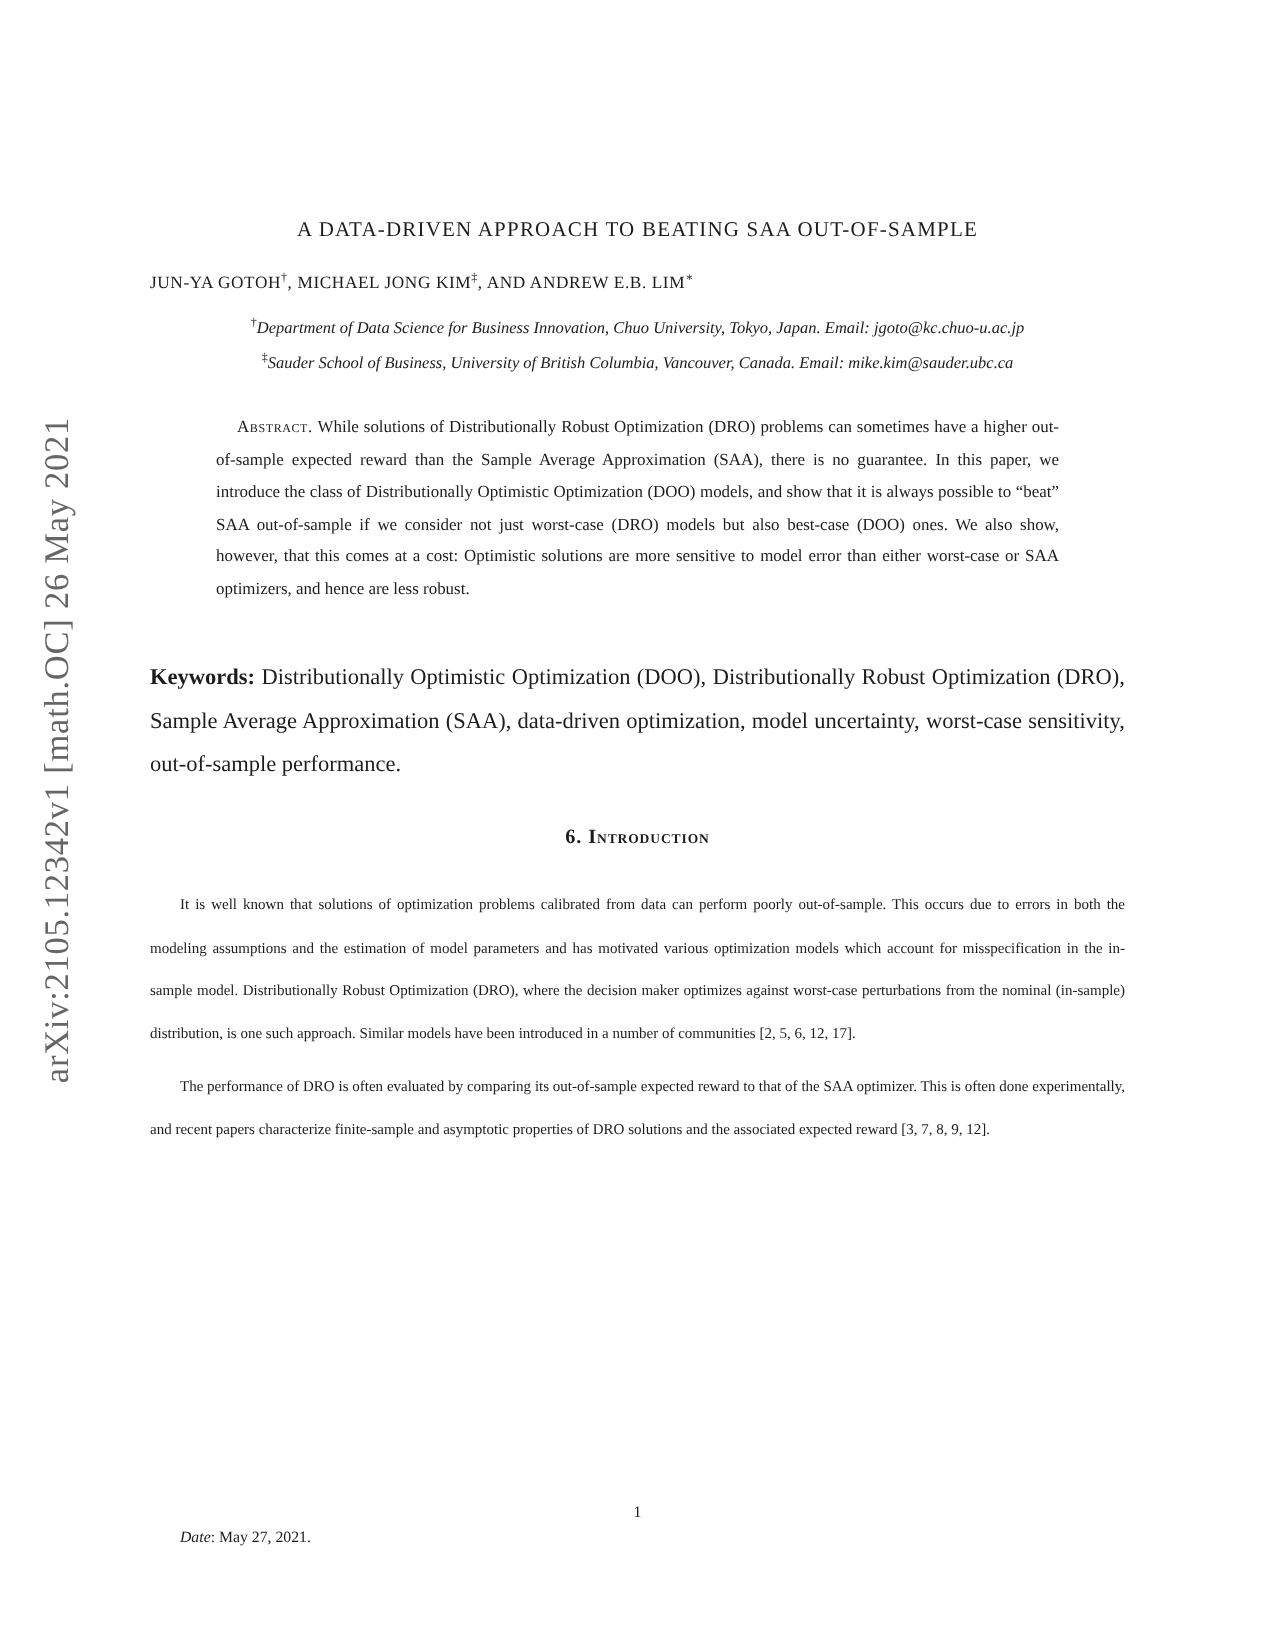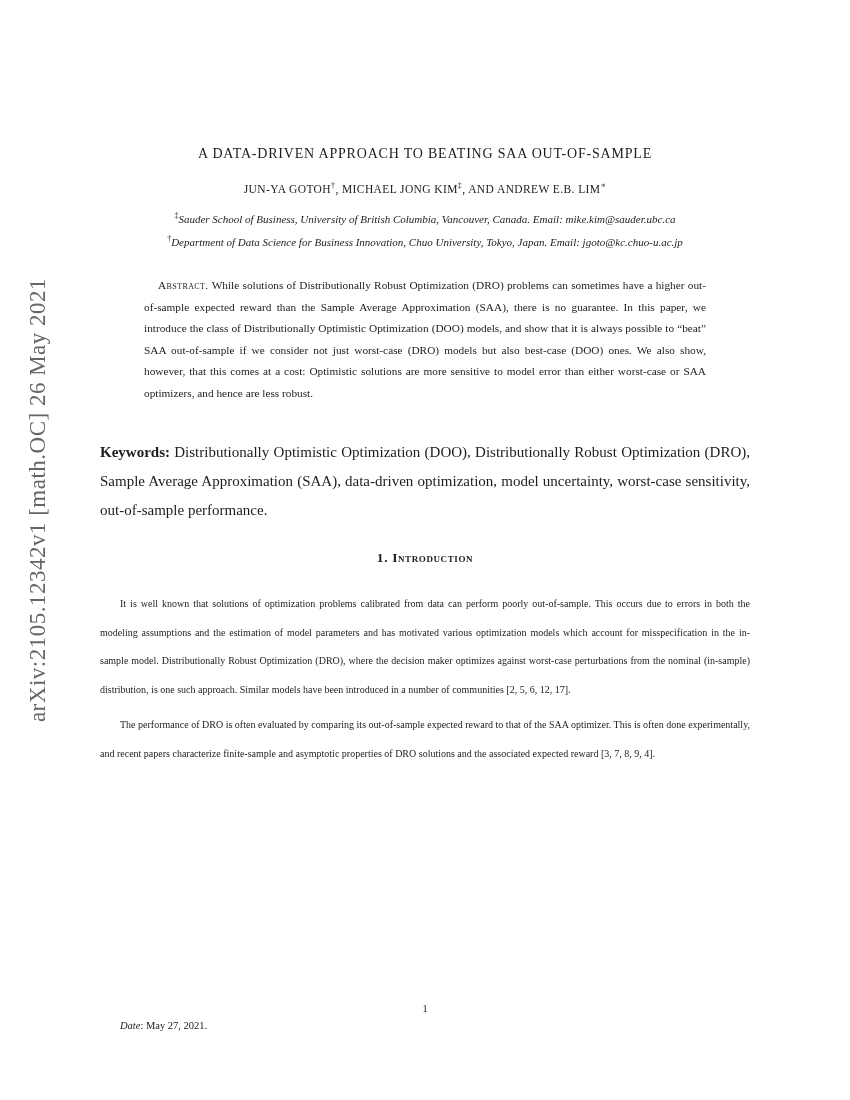--- a/index.html
+++ b/index.html
@@ -32,21 +32,21 @@
   }
   .title {
     margin-top: 146px;
     text-align: center;
     font-weight: normal;
     font-size: 14px;
     letter-spacing: 0.8px;
   }
   .authors {
     margin-top: 21px;
-    text-align: center;
+    text-align: left;
     font-size: 11.5px;
     letter-spacing: 0.4px;
   }
   .authors sup { font-size: 8px; line-height: 0; }
   .affiliations {
     margin-top: 13px;
     text-align: center;
     font-style: italic;
     font-size: 11px;
     line-height: 22.5px;
@@ -105,32 +105,32 @@
 
   <div class="watermark">arXiv:2105.12342v1 [math.OC] 26 May 2021</div>
 
   <div class="content">
 
     <h1 class="title">A DATA-DRIVEN APPROACH TO BEATING SAA OUT-OF-SAMPLE</h1>
 
     <p class="authors"><span><span>JUN-YA GOTOH</span><sup>†</sup><span>, </span></span><span><span>MICHAEL JONG KIM</span><sup>‡</sup><span>, AND </span></span><span><span>ANDREW E.B. LIM</span><sup>∗</sup></span></p>
 
     <div class="affiliations">
+      <p class="affiliation"><sup>†</sup><span>Department of Data Science for Business Innovation, Chuo University, Tokyo, Japan. Email: jgoto@kc.chuo-u.ac.jp</span></p>
       <p class="affiliation"><sup>‡</sup><span>Sauder School of Business, University of British Columbia, Vancouver, Canada. Email: mike.kim@sauder.ubc.ca</span></p>
-      <p class="affiliation"><sup>†</sup><span>Department of Data Science for Business Innovation, Chuo University, Tokyo, Japan. Email: jgoto@kc.chuo-u.ac.jp</span></p>
     </div>
 
     <p class="abstract"><span class="abstract-label">Abstract.</span><span> While solutions of Distributionally Robust Optimization (DRO) problems can sometimes have a higher out-of-sample expected reward than the Sample Average Approximation (SAA), there is no guarantee. In this paper, we introduce the class of Distributionally Optimistic Optimization (DOO) models, and show that it is always possible to “beat” SAA out-of-sample if we consider not just worst-case (DRO) models but also best-case (DOO) ones. We also show, however, that this comes at a cost: Optimistic solutions are more sensitive to model error than either worst-case or SAA optimizers, and hence are less robust.</span></p>
 
     <p class="keywords"><b>Keywords:</b><span> Distributionally Optimistic Optimization (DOO), Distributionally Robust Optimization (DRO), Sample Average Approximation (SAA), data-driven optimization, model uncertainty, worst-case sensitivity, out-of-sample performance.</span></p>
 
-    <h2 class="section-heading">1. Introduction</h2>
+    <h2 class="section-heading">6. Introduction</h2>
 
     <p class="para">It is well known that solutions of optimization problems calibrated from data can perform poorly out-of-sample. This occurs due to errors in both the modeling assumptions and the estimation of model parameters and has motivated various optimization models which account for misspecification in the in-sample model. Distributionally Robust Optimization (DRO), where the decision maker optimizes against worst-case perturbations from the nominal (in-sample) distribution, is one such approach. Similar models have been introduced in a number of communities [2, 5, 6, 12, 17].</p>
-    <p class="para">The performance of DRO is often evaluated by comparing its out-of-sample expected reward to that of the SAA optimizer. This is often done experimentally, and recent papers characterize finite-sample and asymptotic properties of DRO solutions and the associated expected reward [3, 7, 8, 9, 4].</p>
+    <p class="para">The performance of DRO is often evaluated by comparing its out-of-sample expected reward to that of the SAA optimizer. This is often done experimentally, and recent papers characterize finite-sample and asymptotic properties of DRO solutions and the associated expected reward [3, 7, 8, 9, 12].</p>
 
   </div>
 
   <p class="footer-date"><span class="date-label">Date</span><span>: May 27, 2021.</span></p>
 
   <div class="page-number">1</div>
 
 </div>
 
 </body></html>

